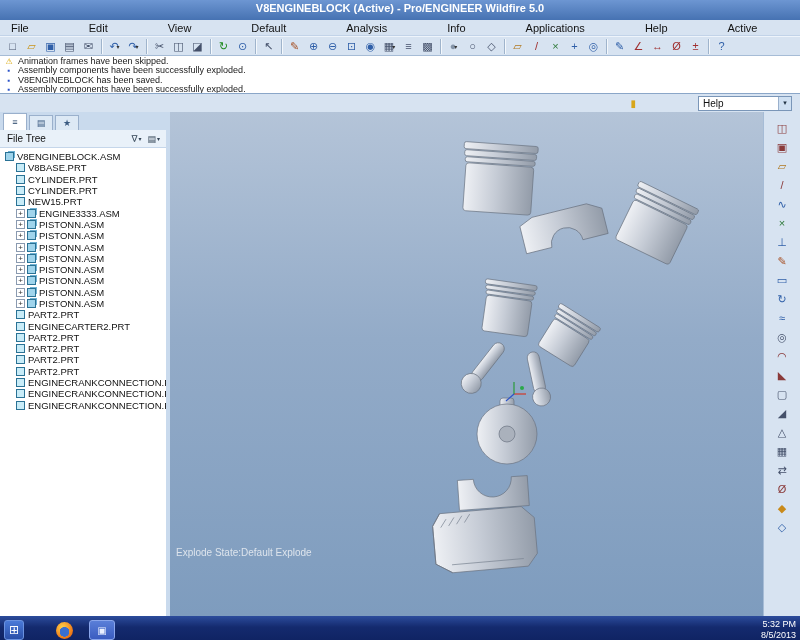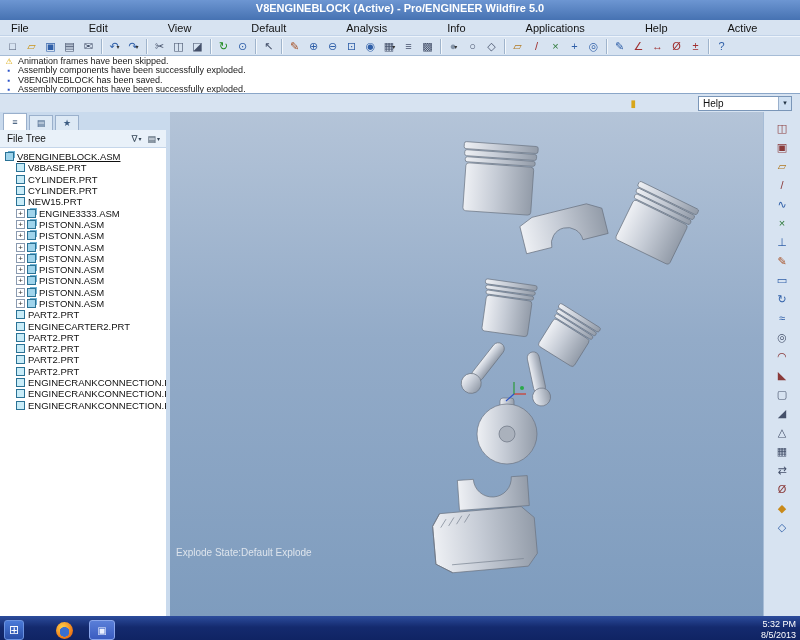--- a/index.html
+++ b/index.html
@@ -53,21 +53,21 @@
   .ntab{width:24px;height:15px;background:#dde9f5;border:1px solid #9ab0cc;border-bottom:none;
     display:flex;align-items:center;justify-content:center;font-size:9px;color:#3a5a80;}
   .ntab.active{background:#fff;height:17px;color:#1a3a60;}
   .navheader{height:18px;display:flex;align-items:center;background:#e9f1f9;
     border-bottom:1px solid #c5d6ea;font-size:10px;padding:0 3px;flex:none;}
   .navheader .htitle{flex:1;padding-left:4px;}
   .nhbtn{display:flex;align-items:center;gap:1px;padding:0 3px;font-size:9px;color:#345;}
   .nhbtn .caret{font-size:6px;}
   .tree{flex:1;overflow:hidden;font-size:9.5px;padding-top:3px;}
   .trow{height:11.3px;display:flex;align-items:center;white-space:nowrap;cursor:default;}
-  .trow.d0{padding-left:5px;text-decoration:underline;}
+  .trow.d0{padding-left:5px;}
   .trow.d1{padding-left:16px;}
   .texp{width:9px;height:9px;border:1px solid #8a9ab0;background:#fff;font-size:8px;
     line-height:7px;text-align:center;margin-right:2px;flex:none;color:#333;}
   .ticon{width:9px;height:9px;border:1px solid #2a7295;background:#c8ecf8;margin-right:3px;flex:none;}
   .ti-assembly{background:#9fd4ec;box-shadow:2px -2px 0 -1px #6fb2d4;}
 
   
   .viewport{flex:1;position:relative;overflow:hidden;
     background:linear-gradient(180deg,#b4c4d8 0%,#93abc8 45%,#7e9cbe 100%);text-align:right;}
   .viewport svg{position:absolute;left:0;top:0;}

